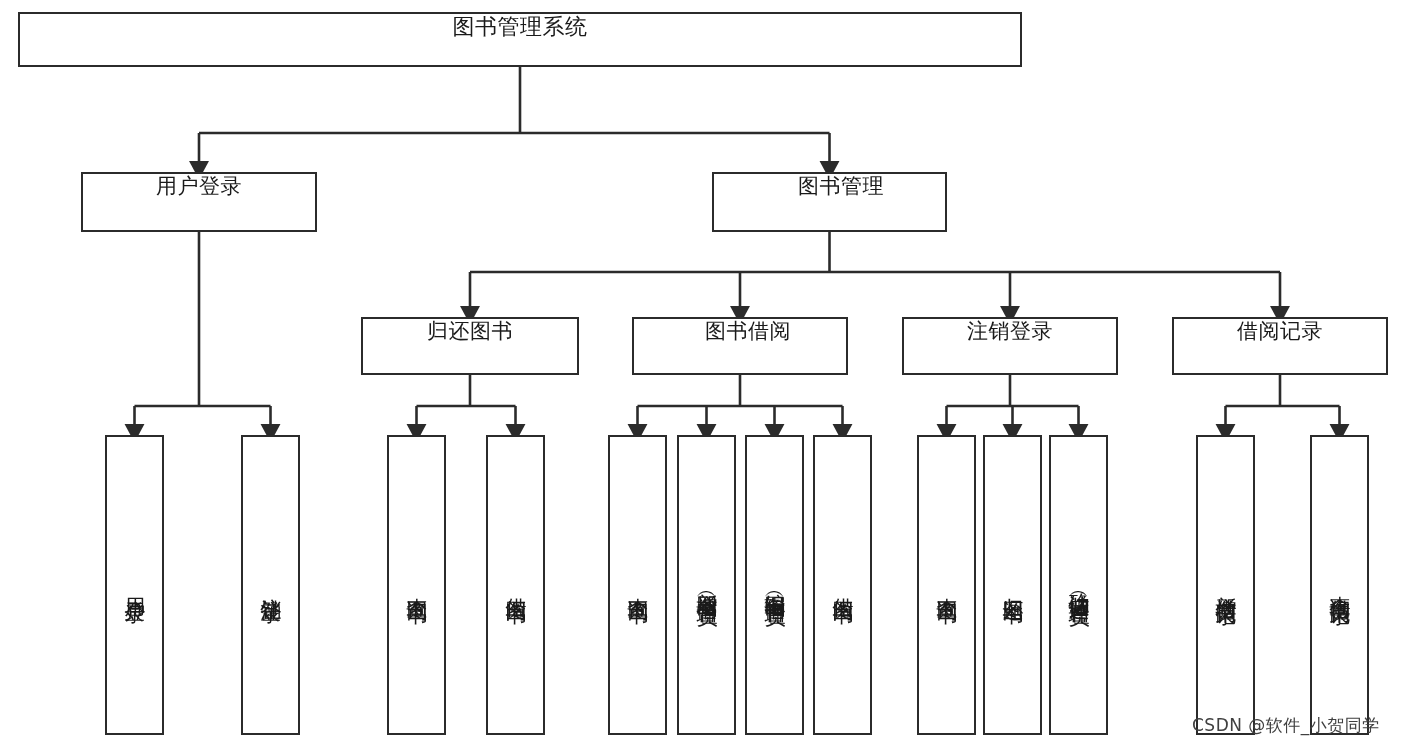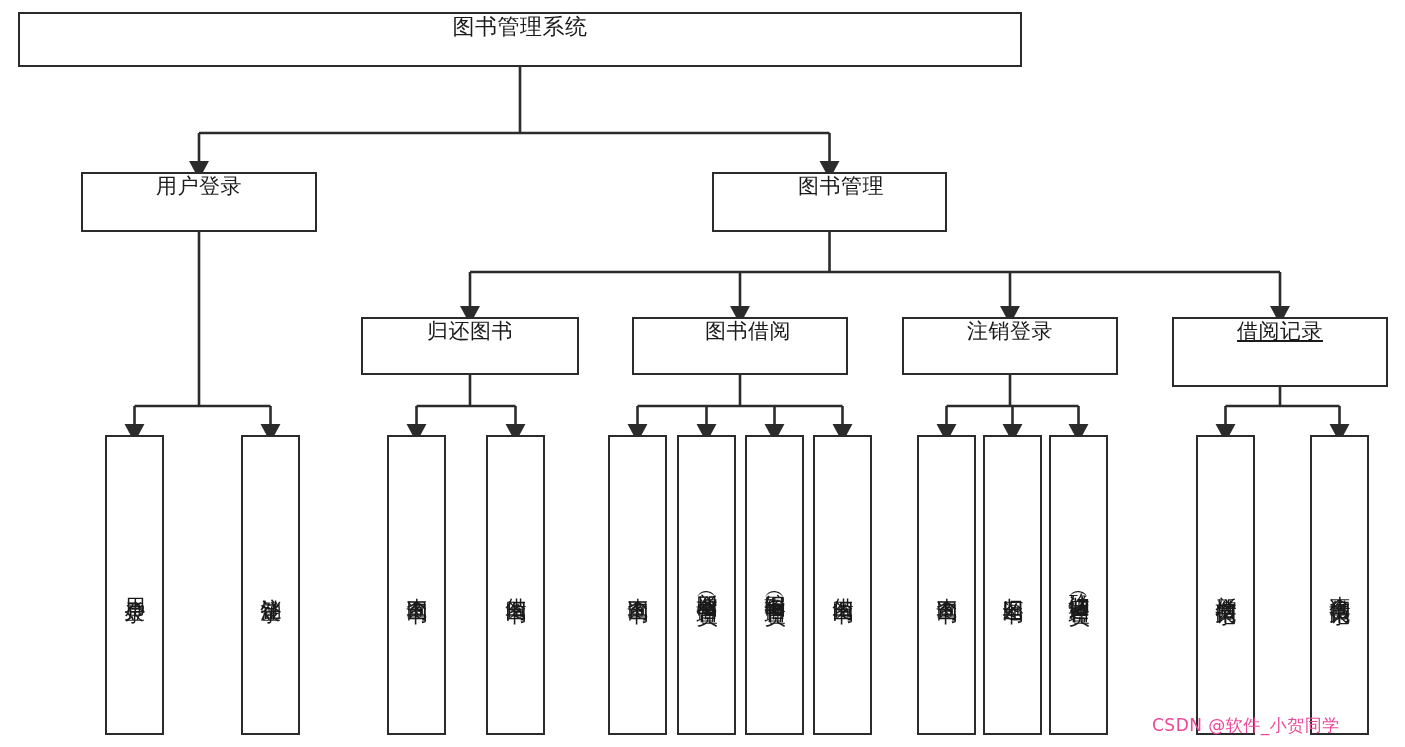--- a/index.html
+++ b/index.html
@@ -127,21 +127,21 @@
       </div>
       <div class="node horizontal" style="left: 361px; top: 317px; width: 218px; height: 58px;">
         <span class="label">归还图书</span>
       </div>
       <div class="node horizontal" style="left: 632px; top: 317px; width: 216px; height: 58px; padding-left: 16px;">
         <span class="label">图书借阅</span>
       </div>
       <div class="node horizontal" style="left: 902px; top: 317px; width: 216px; height: 58px;">
         <span class="label">注销登录</span>
       </div>
-      <div class="node horizontal" style="left: 1172px; top: 317px; width: 216px; height: 70px; text-decoration: underline;">
+      <div class="node horizontal" style="left: 1172px; top: 317px; width: 216px; height: 58px;">
         <span class="label">借阅记录</span>
       </div>
       <div class="node vertical" style="left: 105px; top: 435px; width: 59px; height: 300px;">
         <span class="label">用户登录</span>
       </div>
       <div class="node vertical" style="left: 241px; top: 435px; width: 59px; height: 300px;">
         <span class="label">注销登录</span>
       </div>
       <div class="node vertical" style="left: 387px; top: 435px; width: 59px; height: 300px;">
         <span class="label">查询图书</span>
@@ -171,15 +171,15 @@
         <span class="label">确认归还（管理员）</span>
       </div>
       <div class="node vertical" style="left: 1196px; top: 435px; width: 59px; height: 300px;">
         <span class="label">新增借阅记录</span>
       </div>
       <div class="node vertical" style="left: 1310px; top: 435px; width: 59px; height: 300px;">
         <span class="label">查询借阅记录</span>
       </div>
     </div>
 
-  <div class="watermark" style="left: 1152px; top: 714px; color: #ec4899;">CSDN @软件_小贺同学</div>
+  <div class="watermark" style="left: 1192px; top: 714px; color: #404040;">CSDN @软件_小贺同学</div>
 
 </div>
 
 </body></html>

